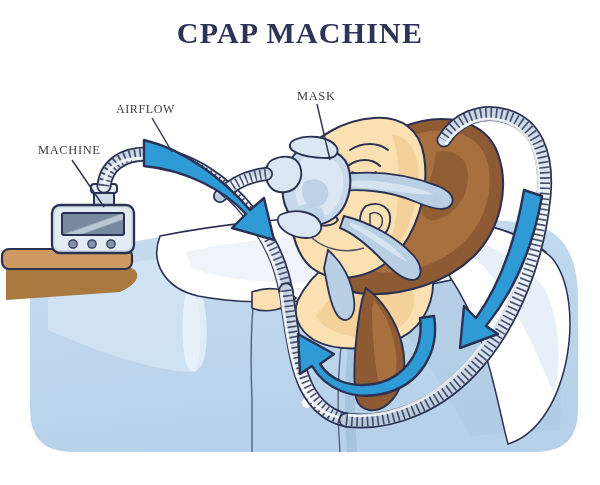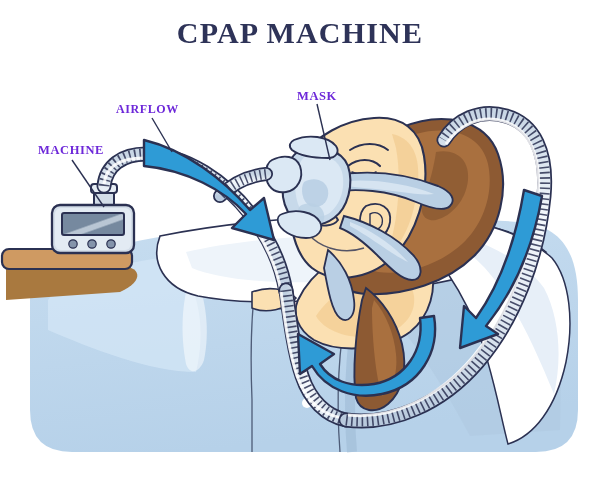--- a/index.html
+++ b/index.html
@@ -24,22 +24,22 @@
   #illus {
     position: absolute;
     left: 0; top: 0;
     width: 600px;
     height: 485px;
     display: block;
   }
   .lbl {
     position: absolute;
     font-family: "Liberation Serif", serif;
-    font-weight: bold;
-    color: #6d28d9;
+    font-weight: normal;
+    color: #404040;
     letter-spacing: 0.6px;
     white-space: nowrap;
     line-height: 1;
   }
   #page-title-el {
     position: absolute;
     left: 0;
     top: 16px;
     width: 600px;
     text-align: center;

